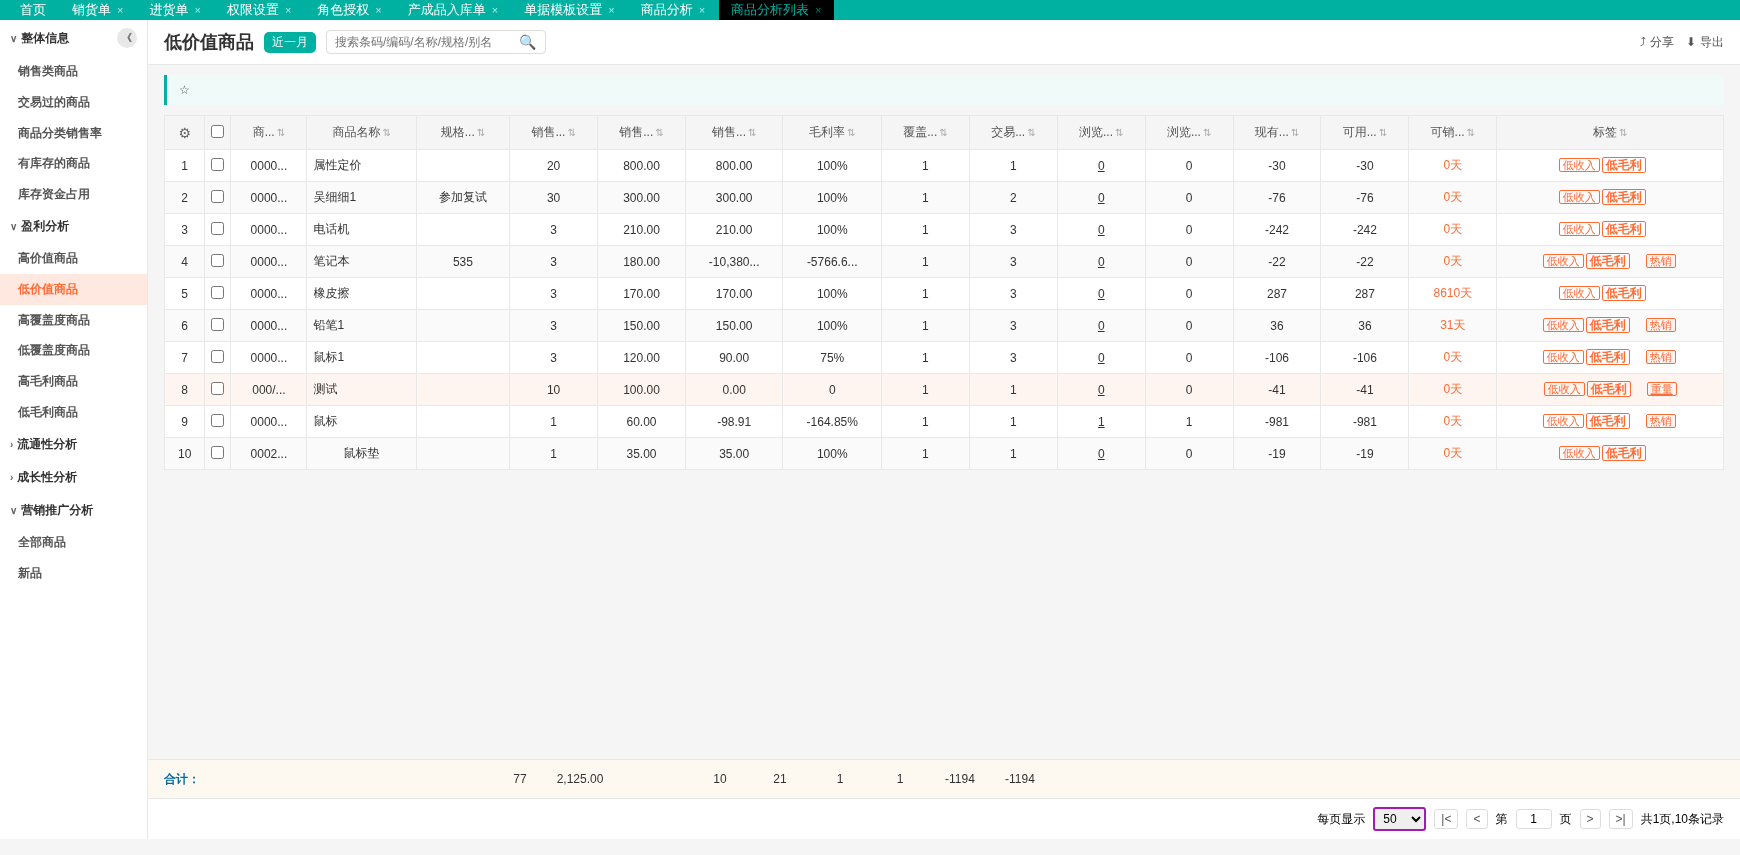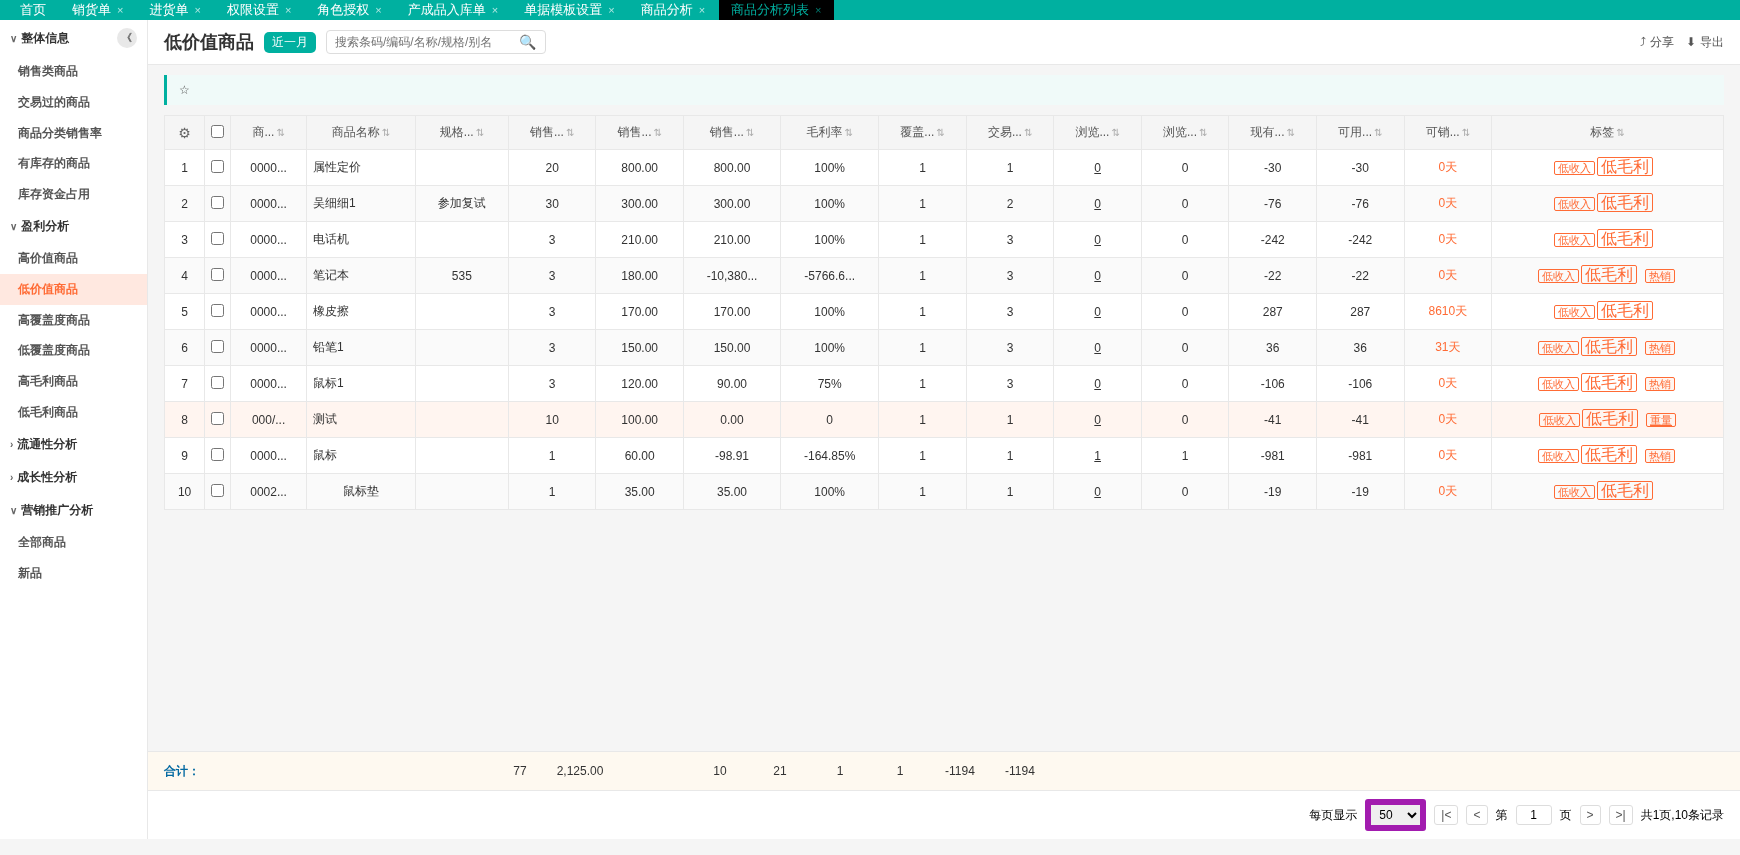--- a/index.html
+++ b/index.html
@@ -170,21 +170,21 @@
       padding: 7px 6px;
       border: 1px solid #e8e8e8;
       text-align: center;
       color: #333;
       font-size: 12px;
     }
     tr:nth-child(even) td { background: #fafafa; }
     tr.highlighted td { background: #fff5f0; }
 
     .tag-low-income { color: #ff6b35; border: 1px solid #ff6b35; border-radius: 2px; padding: 0 3px; font-size: 11px; margin-right: 2px; }
-    .tag-low-profit { color: #ff6b35; border: 1px solid #ff6b35; border-radius: 2px; padding: 0 3px; font-size: 16px; margin-right: 8px; }
+    .tag-low-profit { color: #ff6b35; border: 1px solid #ff6b35; border-radius: 2px; padding: 0 3px; font-size: 12px; margin-right: 16px; font-weight: bold; }
     .tag-hot { color: #ff6b35; border: 1px solid #ff6b35; border-radius: 2px; padding: 0 3px; font-size: 11px; background: #fff5f0; margin-right: 2px; }
     .tag-recommend { color: #ff6b35; border: 1px solid #ff6b35; border-radius: 2px; padding: 0 3px; font-size: 11px; background: #fff5f0; text-decoration: underline; }
     .days-red { color: #ff6b35; }
     .underline { text-decoration: underline; }
 
     
     .footer-bar {
       background: #fef9f0;
       border-top: 1px solid #e8e8e8;
       padding: 8px 16px;
@@ -210,21 +210,21 @@
     .pagination-bar {
       background: #fff;
       border-top: 1px solid #e8e8e8;
       padding: 8px 16px;
       display: flex;
       align-items: center;
       justify-content: flex-end;
       gap: 8px;
     }
     .pagination-bar select {
-      border: 6px solid #a21caf;
+      border: 2px solid #a21caf;
       border-radius: 3px;
       padding: 2px 4px;
       font-size: 12px;
     }
     .page-btn {
       padding: 2px 6px;
       border: 1px solid #ddd;
       border-radius: 3px;
       cursor: pointer;
       background: #fff;

